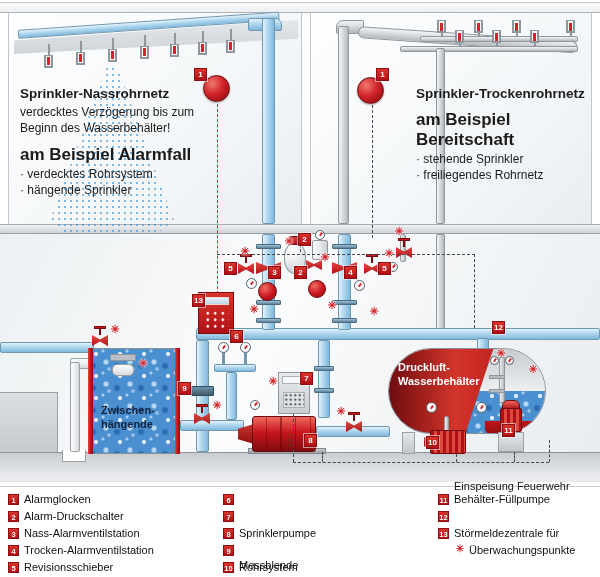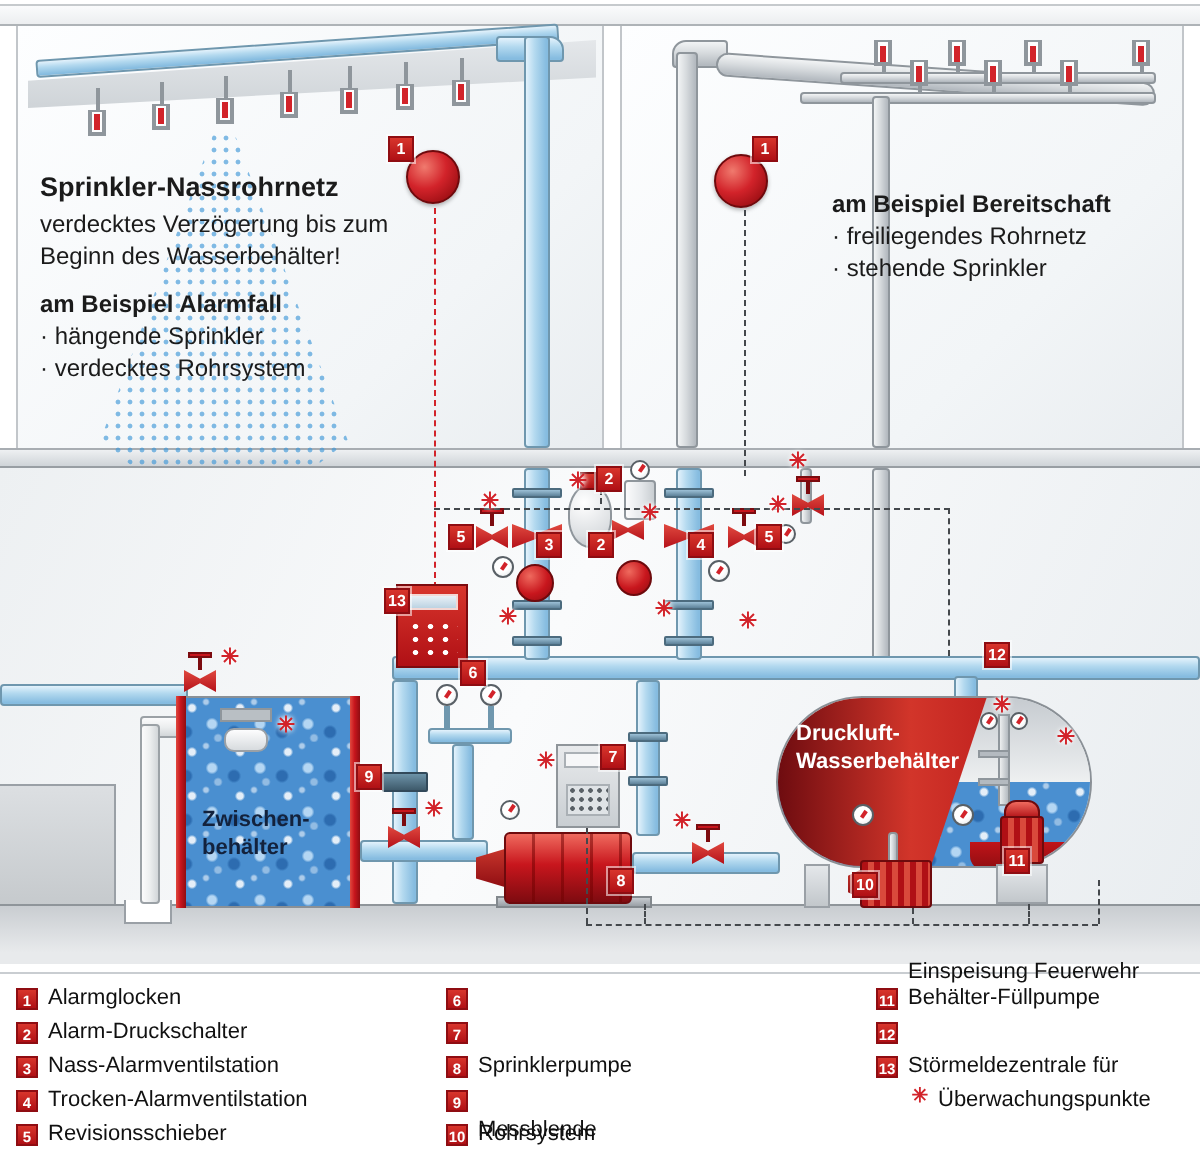--- a/index.html
+++ b/index.html
@@ -79,21 +79,21 @@
   .keypad{background-image:radial-gradient(#ffffff 1.2px,transparent 1.6px);background-size:7.5px 6.5px;z-index:6;}
 
   .dashk{border-left:1px dashed #44484c;z-index:5;}
   .dashkh{border-top:1px dashed #44484c;z-index:5;}
   .dashr{border-left:1px dashed #d2232a;z-index:5;}
 
   
   .tblock{z-index:8;color:#1b1b1b;}
   .ttl{font-size:13.5px;font-weight:bold;margin:0 0 3px 0;}
   .bline{font-size:12px;line-height:16px;}
-  .bexample{font-size:12px;font-weight:bold;margin-top:9px;margin-bottom:1px;}
+  .bexample{font-size:17px;font-weight:bold;margin-top:9px;margin-bottom:1px;}
 
   
   .hairline{background:#c9cdd1;z-index:1;}
   .lbadge{width:11px;height:11px;background:linear-gradient(#d8352c,#b01015);color:#fff;font-size:7.5px;font-weight:bold;line-height:11px;text-align:center;border:1px solid #8f0d12;z-index:2;}
   .llabel{font-size:11px;color:#111;line-height:13px;white-space:nowrap;z-index:2;}
   .last{width:12px;height:12px;font-size:10px;line-height:12px;color:#d2232a;font-weight:bold;text-align:center;z-index:2;}
 </style>
 </head>
 <body>
 
@@ -148,22 +148,22 @@
       <i class="cage" style="top:11px"></i>
       <i class="bulb" style="top:13px"></i>
     </div>
   <div class="abs spray" style="left:50px;top:66px;width:124px;height:168px"></div>
 
   <div class="abs tblock" style="left:20px;top:86px;width:210px">
     <div class="ttl">Sprinkler-Nassrohrnetz</div>
     <div class="bline">verdecktes Verzögerung bis zum</div>
     <div class="bline">Beginn des Wasserbehälter!</div>
     <div class="bexample">am Beispiel Alarmfall</div>
+    <div class="bline">· verdecktes Rohrsystem</div>
     <div class="bline">· hängende Sprinkler</div>
-    <div class="bline">· verdecktes Rohrsystem</div>
   </div>
 
   <div class="abs bell" style="left:203px;top:75px;width:27px;height:27px"></div>
   <div class="abs dbadge" style="left:194px;top:68px">1</div>
   <div class="abs dashr" style="left:217px;top:104px;width:1px;height:190px"></div>
 
   <div class="abs gh" style="left:336px;top:20px;width:28px;height:14px;border-top-left-radius:7px"></div>
   <div class="abs gv" style="left:338px;top:26px;width:11px;height:198px"></div>
   <div class="abs gh" style="left:358px;top:26px;width:220px;height:12px;transform:rotate(4deg);transform-origin:left center;border-radius:6px"></div>
   <div class="abs gh" style="left:420px;top:36px;width:158px;height:6px"></div>
@@ -199,23 +199,24 @@
       <i class="bulb" style="top:3px"></i>
       <i class="stem" style="top:12px;height:5px"></i>
     </div>
   <div class="abs sprk" style="left:530px;top:30px;height:22px">
       <i class="cage" style="top:0"></i>
       <i class="bulb" style="top:3px"></i>
       <i class="stem" style="top:12px;height:5px"></i>
     </div>
 
   <div class="abs tblock" style="left:416px;top:86px;width:175px">
+    <div class="ttl">Sprinkler-Trockenrohrnetz</div>
     <div class="bexample">am Beispiel Bereitschaft</div>
+    <div class="bline">· stehende Sprinkler</div>
     <div class="bline">· freiliegendes Rohrnetz</div>
-    <div class="bline">· stehende Sprinkler</div>
   </div>
 
   <div class="abs bell" style="left:357px;top:77px;width:27px;height:27px"></div>
   <div class="abs dbadge" style="left:376px;top:68px">1</div>
   <div class="abs dashk" style="left:372px;top:105px;width:1px;height:133px"></div>
   <div class="abs gv" style="left:436px;top:48px;width:9px;height:176px"></div>
   <div class="abs gv" style="left:436px;top:234px;width:9px;height:96px"></div>
 
   <div class="abs ph" style="left:0;top:342px;width:94px;height:11px"></div>
   <div class="abs ph" style="left:196px;top:328px;width:404px;height:12px"></div>
@@ -282,21 +283,21 @@
 
   <div class="abs gauge" style="left:218px;top:342px;width:11px;height:11px"></div>
   <div class="abs gauge" style="left:240px;top:342px;width:11px;height:11px"></div>
   <div class="abs" style="left:222px;top:353px;width:3px;height:12px;background:#6f97ae;z-index:4"></div>
   <div class="abs" style="left:244px;top:353px;width:3px;height:12px;background:#6f97ae;z-index:4"></div>
 
   <div class="abs ztank watertex" style="left:88px;top:348px;width:92px;height:106px"></div>
   <div class="abs zpost" style="left:88px;top:348px;width:5px;height:106px"></div>
   <div class="abs zpost" style="left:175px;top:348px;width:5px;height:106px"></div>
   <div class="abs ztlabel" style="left:101px;top:404px">Zwischen-</div>
-  <div class="abs ztlabel" style="left:101px;top:418px">behälter</div>
+  <div class="abs ztlabel" style="left:101px;top:418px">hängende</div>
   <div class="abs" style="left:110px;top:354px;width:26px;height:7px;background:#b9bfc4;border:1px solid #8f969c;z-index:5"></div>
   <div class="abs" style="left:112px;top:364px;width:22px;height:12px;background:linear-gradient(#fdfdfe,#d7dbde);border:1px solid #9aa0a6;border-radius:5px;z-index:5"></div>
   <div class="abs rvalve" style="left:92px;top:326px">
       <i class="vh"></i>
       <i class="vs"></i>
       <i class="vb"></i>
     </div>
   <div class="abs rvalve" style="left:194px;top:404px">
       <i class="vh"></i>
       <i class="vs"></i>

